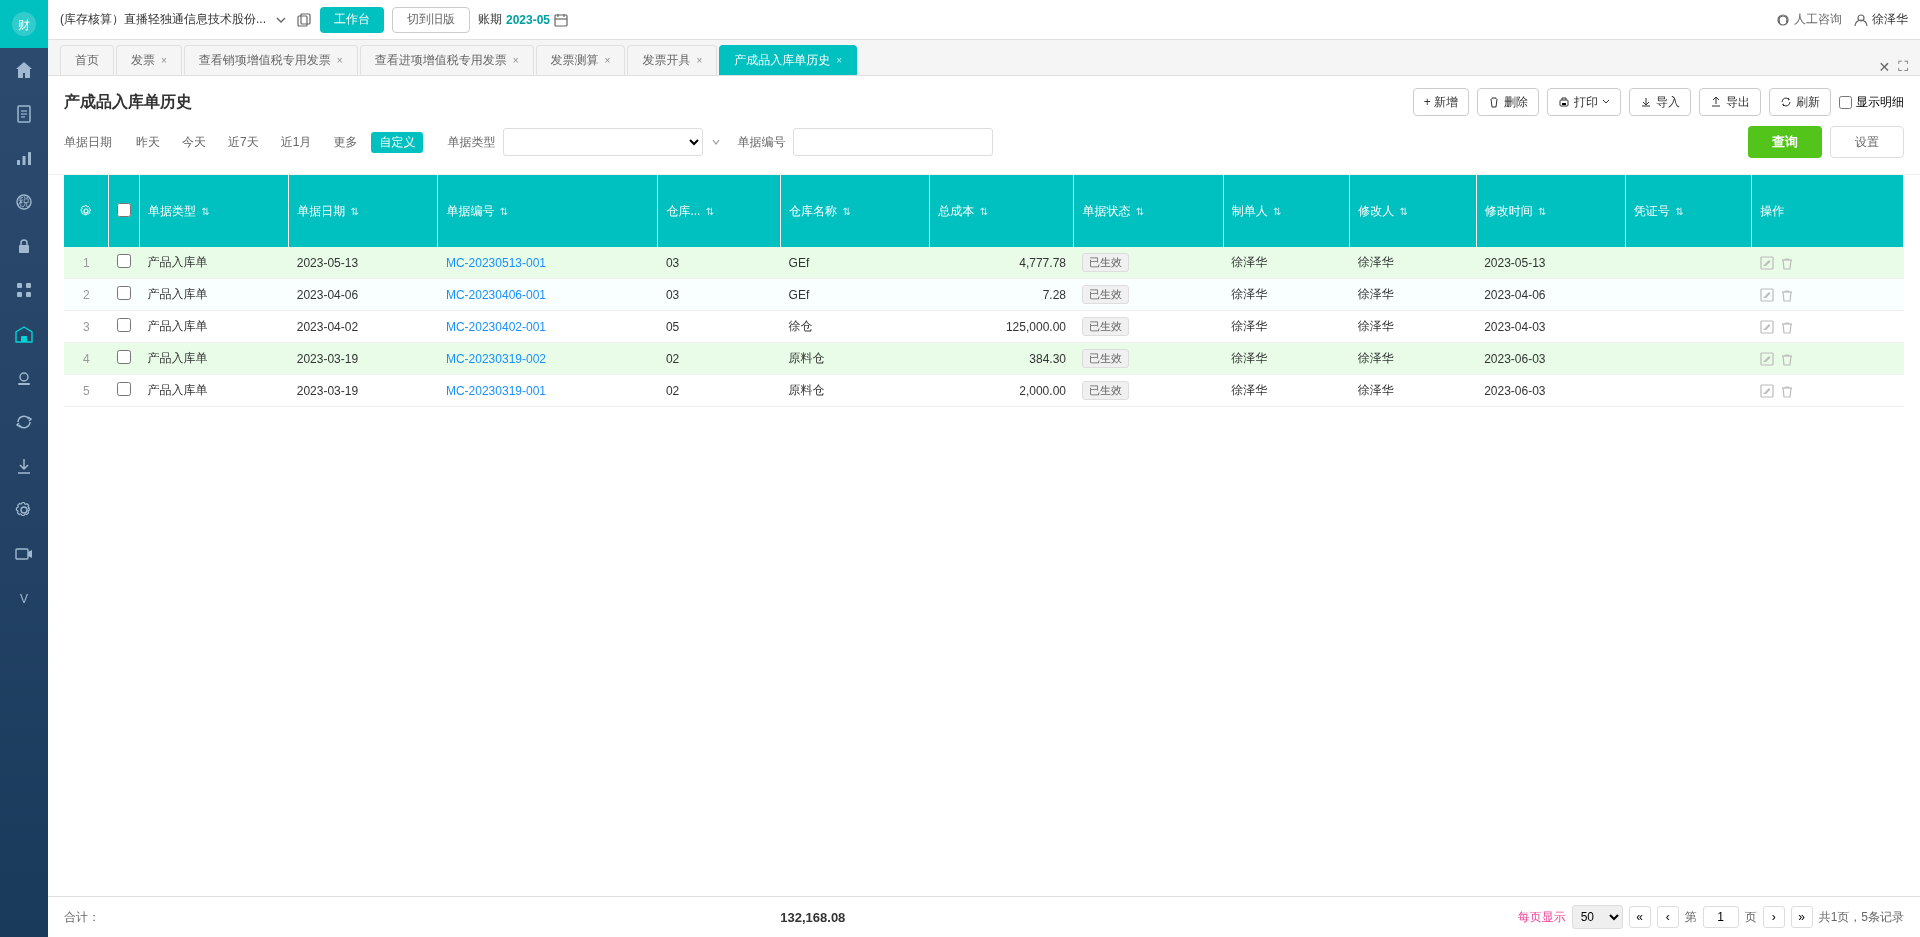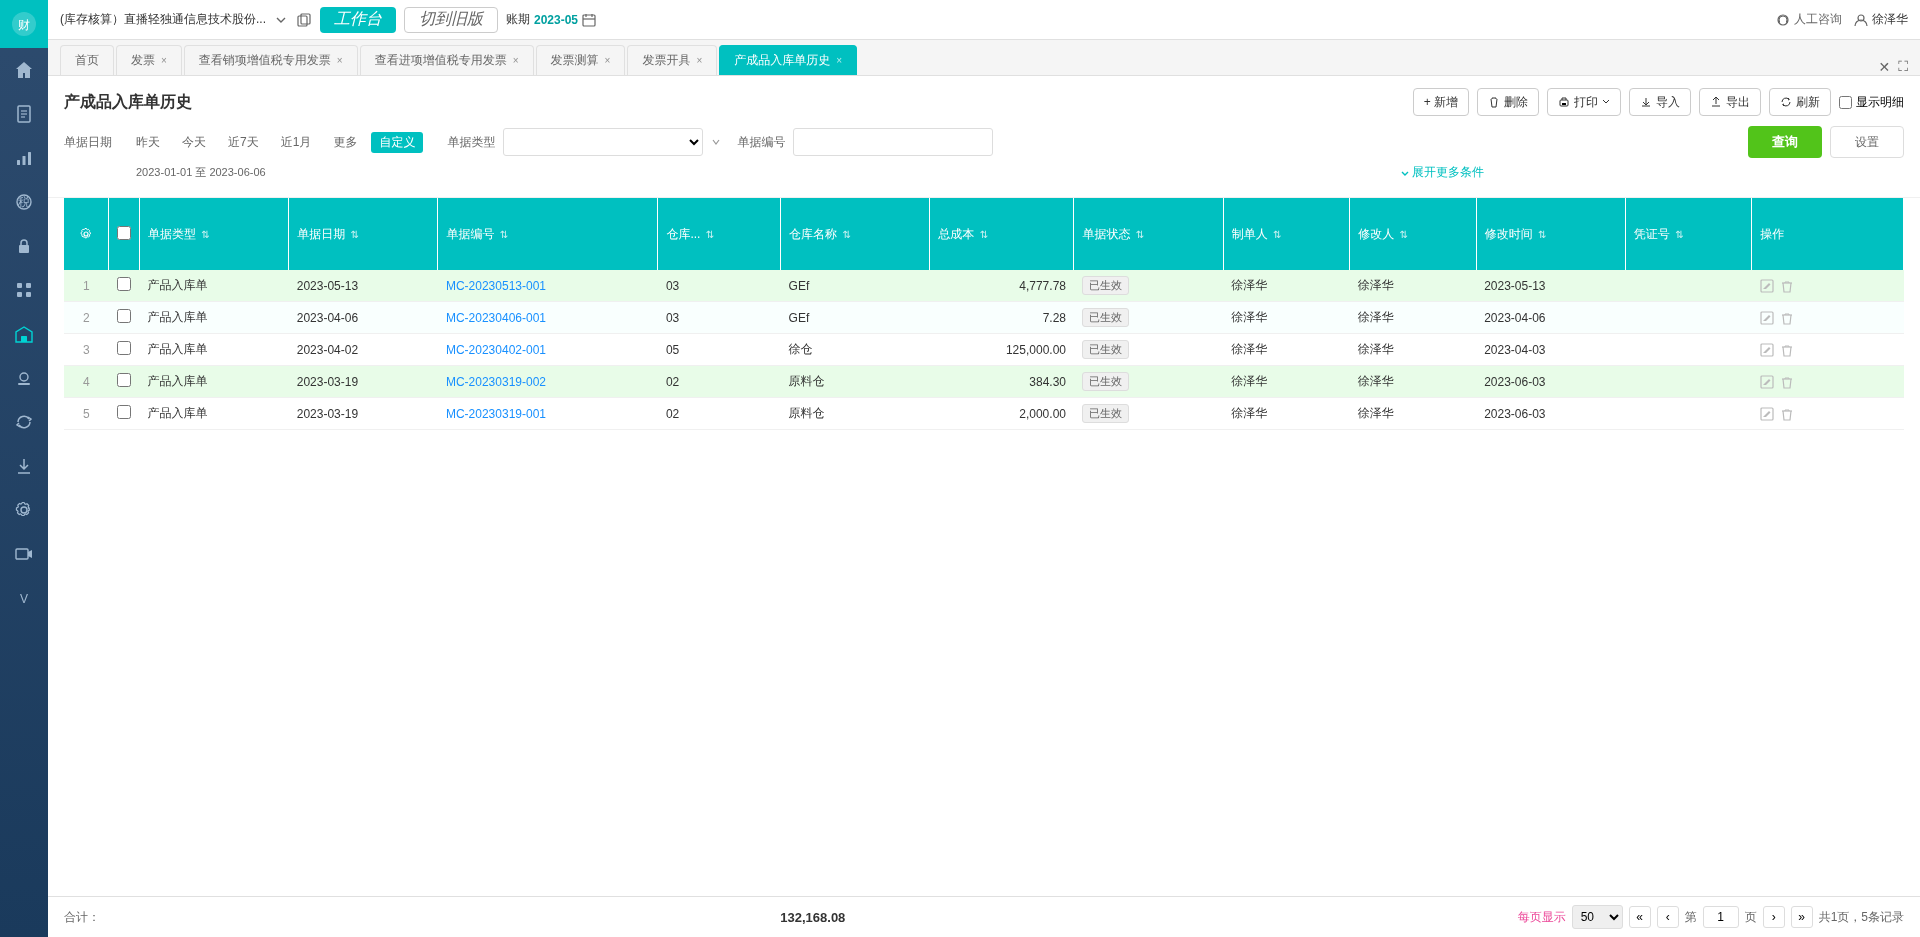--- a/index.html
+++ b/index.html
@@ -13,21 +13,21 @@
     .sidebar-item:hover, .sidebar-item.active { color: #00d4d4; }
     .sidebar-item svg { width: 20px; height: 20px; }
 
     
     .main { flex: 1; display: flex; flex-direction: column; overflow: hidden; }
 
     
     .topbar { height: 40px; background: #fff; border-bottom: 1px solid #e0e0e0; display: flex; align-items: center; padding: 0 12px; gap: 8px; flex-shrink: 0; }
     .topbar-left { display: flex; align-items: center; gap: 8px; flex: 1; }
     .company-name { font-size: 12px; color: #333; white-space: nowrap; max-width: 220px; overflow: hidden; text-overflow: ellipsis; }
-    .topbar-btn { height: 26px; padding: 0 14px; border-radius: 4px; border: none; cursor: pointer; font-size: 16px; font-style: italic; }
+    .topbar-btn { height: 26px; padding: 0 14px; border-radius: 4px; border: none; cursor: pointer; font-size: 12px; }
     .btn-workbench { background: #00c0c0; color: #fff; }
     .btn-switch { background: #fff; border: 1px solid #ccc; color: #666; }
     .period { font-size: 12px; color: #333; display: flex; align-items: center; gap: 4px; }
     .topbar-right { display: flex; align-items: center; gap: 12px; }
     .user-service { color: #666; font-size: 12px; display: flex; align-items: center; gap: 4px; }
     .username { color: #333; font-size: 12px; display: flex; align-items: center; gap: 4px; }
 
     
     .tabbar { height: 36px; background: #f5f5f5; border-bottom: 1px solid #e0e0e0; display: flex; align-items: flex-end; padding: 0 12px; gap: 0; flex-shrink: 0; overflow: hidden; }
     .tab { height: 30px; padding: 0 14px; display: flex; align-items: center; gap: 6px; cursor: pointer; border: 1px solid #e0e0e0; border-bottom: none; background: #f5f5f5; color: #666; font-size: 12px; border-radius: 4px 4px 0 0; margin-right: 2px; }
@@ -343,32 +343,20 @@
             </svg>
         </span>
         <span style="display:flex;align-items:center;gap:8px;">
           <span class="filter-label">单据编号</span>
           <input type="text" class="filter-input" style="">
         </span>
         <div style="margin-left:auto;display:flex;gap:8px;padding-left:20px;">
           <button class="query-btn">查询</button>
           <button class="set-btn">设置</button>
         </div>
-      </div>
-      <div class="filter-row">
-        <span style="width:56px"></span>
-        <span class="date-range">2023-01-01 至 2023-06-06</span>
-        <span style="margin-left:auto;margin-right:420px;">
-          <span class="expand-btn">
-            <svg width="10" height="10" viewBox="0 0 10 10">
-                <path d="M2 4l3 3 3-3" fill="none" stroke="#00c0c0" stroke-width="1.4"></path>
-              </svg>
-            <span>展开更多条件</span>
-          </span>
-        </span>
       </div>
     </div>
 
     <div class="table-container">
       <table>
         <thead>
           <tr>
             <th style="width:36px;text-align:center">
               <div class="gear-icon-cell">
                 <svg width="14" height="14" viewBox="0 0 14 14" fill="#fff">

